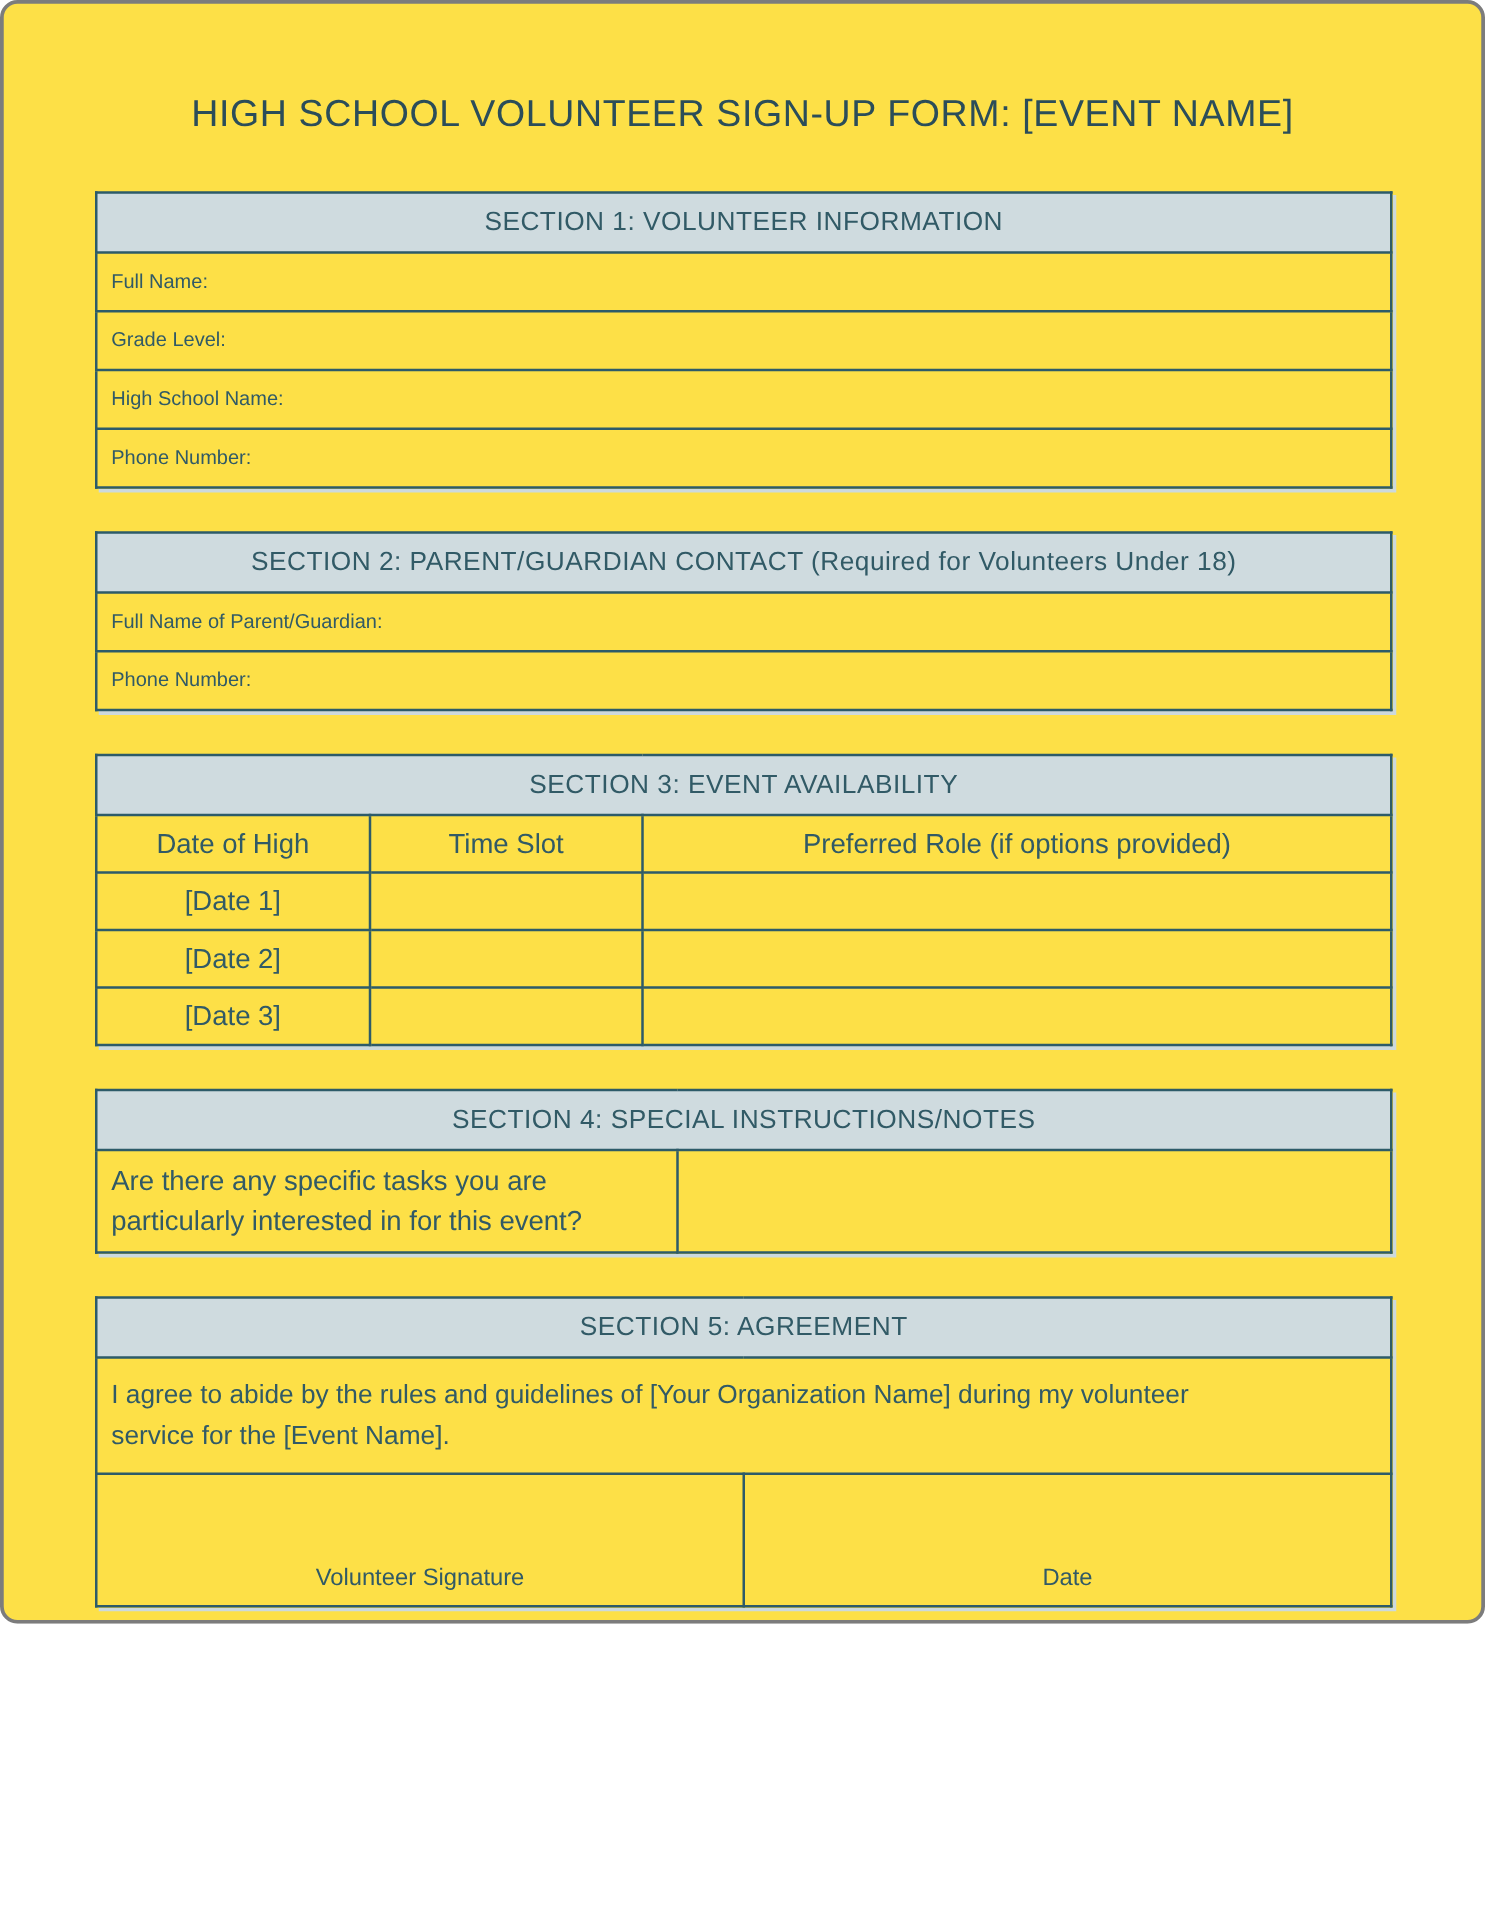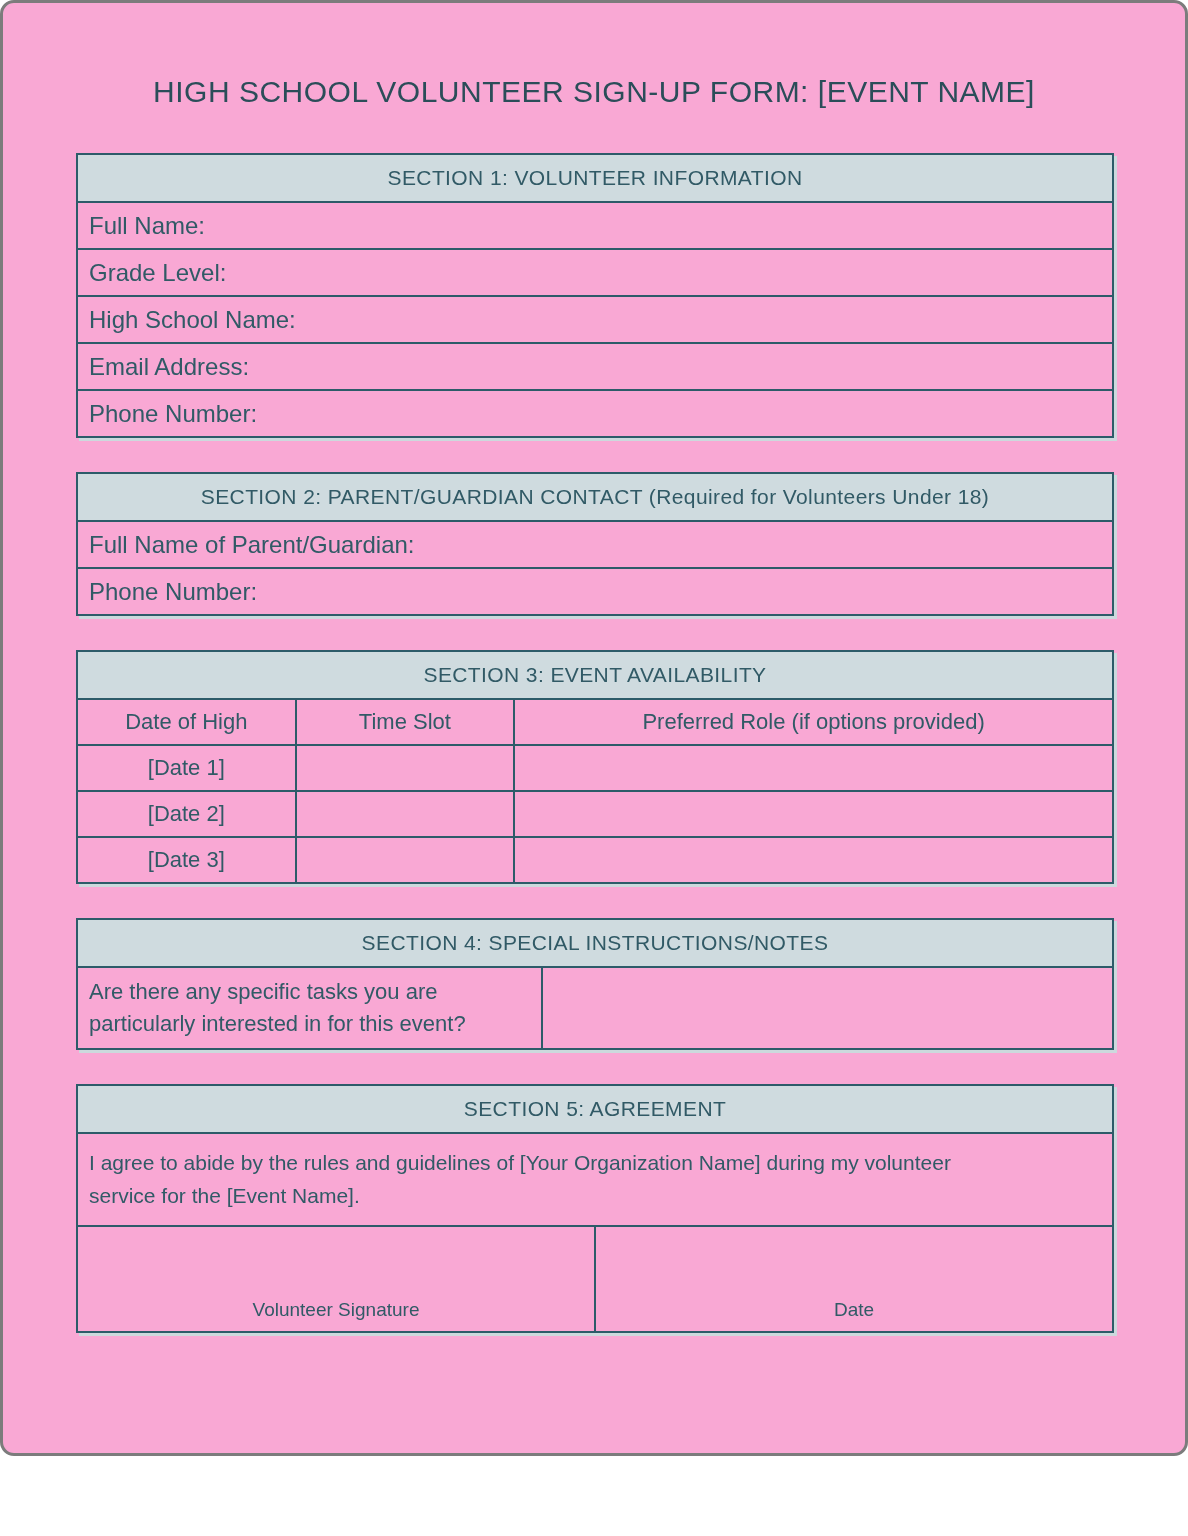--- a/index.html
+++ b/index.html
@@ -2,23 +2,23 @@
 <html><head>
 <meta charset="utf-8">
 <style>
   html, body {
     margin: 0;
     padding: 0;
     background: #ffffff;
   }
   .page {
     width: 1188px;
-    height: 1456px;
+    height: 1299px;
     box-sizing: border-box;
-    background: #f9a8d4;
+    background: #fde047;
     border: 3px solid #7c7c7c;
     border-radius: 14px;
     overflow: hidden;
     font-family: "Liberation Sans", "DejaVu Sans", sans-serif;
     color: #315a66;
   }
   .title {
     margin: 72px 0 44px 0;
     text-align: center;
     font-size: 30px;
@@ -47,21 +47,21 @@
     background: #cfdbdf;
     height: 48px;
     text-align: center;
     vertical-align: middle;
     font-size: 21px;
     letter-spacing: 0.4px;
   }
   td.field {
     height: 47px;
     vertical-align: middle;
-    font-size: 24px;
+    font-size: 16px;
     padding: 0 10px 0 11px;
     margin-left: 33px;
   }
   td.colhead {
     height: 46px;
     text-align: center;
     vertical-align: middle;
     font-size: 22px;
   }
   td.cell-center {
@@ -116,23 +116,20 @@
           <td class="sec-h">SECTION 1: VOLUNTEER INFORMATION</td>
         </tr>
         <tr>
           <td class="field">Full Name:</td>
         </tr>
         <tr>
           <td class="field">Grade Level:</td>
         </tr>
         <tr>
           <td class="field">High School Name:</td>
-        </tr>
-        <tr>
-          <td class="field">Email Address:</td>
         </tr>
         <tr>
           <td class="field">Phone Number:</td>
         </tr>
       </tbody>
     </table>
 
     <table class="tbl">
       <tbody>
         <tr>

